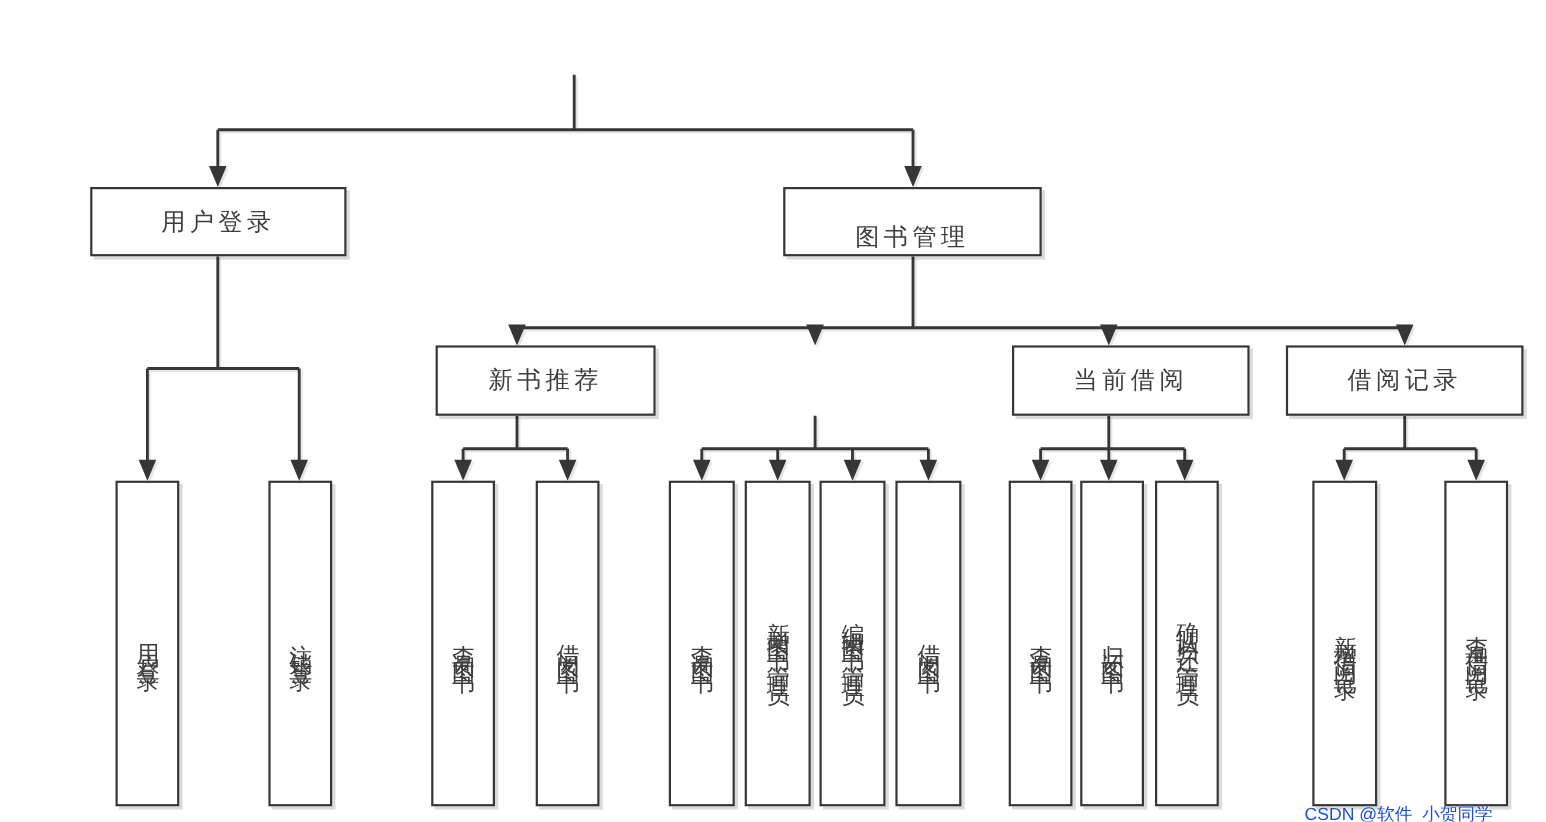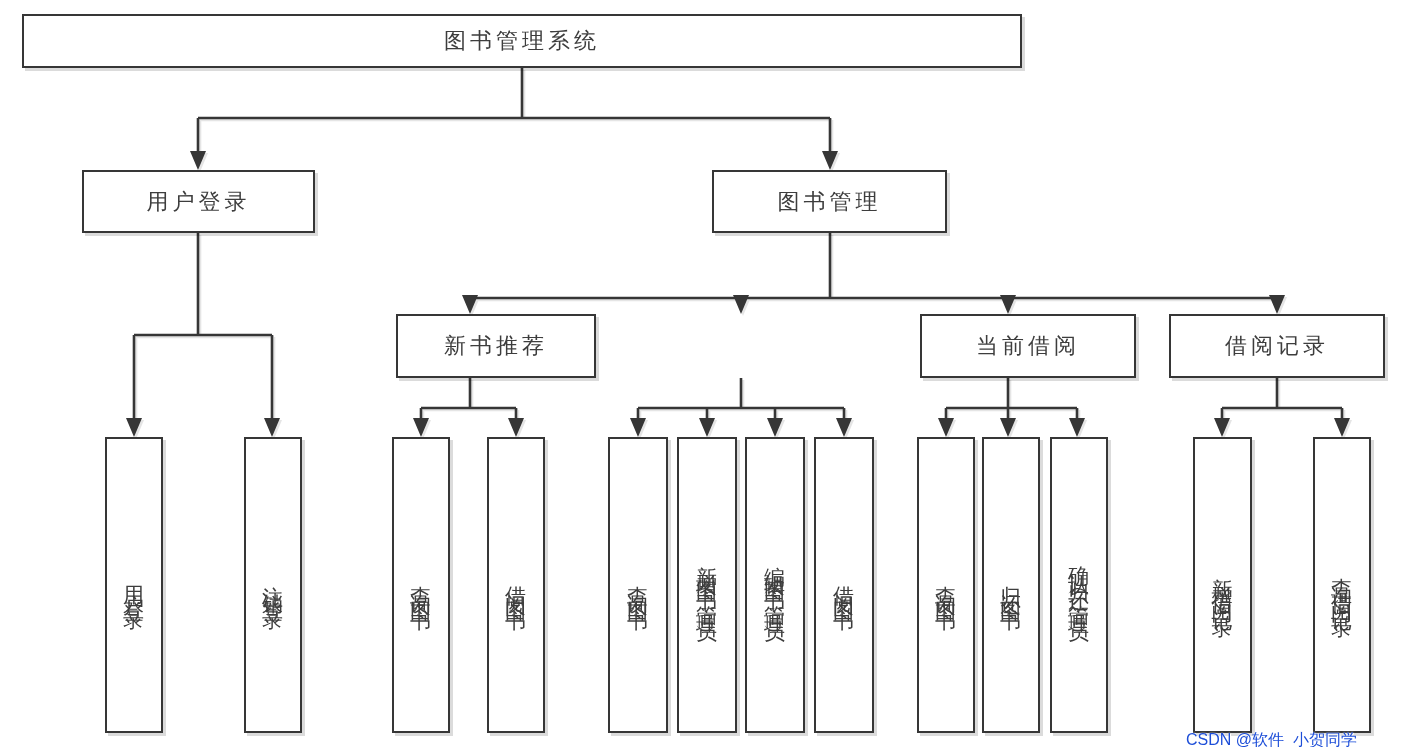--- a/index.html
+++ b/index.html
@@ -40,21 +40,21 @@
     font-size: 21px;
     writing-mode: vertical-rl;
     text-orientation: mixed;
     letter-spacing: 8px;
     line-height: 1;
     white-space: nowrap;
   }
   
   #b-root  { left: 22px;   top: 14px;  width: 1000px; height: 54px; }
   #b-l2-0  { left: 82px;   top: 170px; width: 233px;  height: 63px; }
-  #b-l2-1  { left: 712px;  top: 170px; width: 235px;  height: 63px; }
+  #b-l2-1  { left: 712px;  top: 170px; width: 235px;  height: 63px; align-items: flex-end; }
   #b-l3-0  { left: 362px;  top: 314px; width: 200px;  height: 64px; margin-left: 34px; }
   #b-l3-1  { left: 633px;  top: 314px; width: 216px;  height: 64px; }
   #b-l3-2  { left: 920px;  top: 314px; width: 216px;  height: 64px; }
   #b-l3-3  { left: 1169px; top: 314px; width: 216px;  height: 64px; }
   .vbox    { top: 437px; height: 296px; }
   #b-l4-0  { left: 105px;  width: 58px; }
   #b-l4-1  { left: 244px;  width: 58px; }
   #b-l4-2  { left: 392px;  width: 58px; }
   #b-l4-3  { left: 487px;  width: 58px; }
   #b-l4-4  { left: 608px;  width: 60px; }
@@ -107,23 +107,20 @@
       M699 418 L715 418 L707 437 Z
       M767 418 L783 418 L775 437 Z
       M836 418 L852 418 L844 437 Z
       M938 418 L954 418 L946 437 Z
       M1000 418 L1016 418 L1008 437 Z
       M1069 418 L1085 418 L1077 437 Z
       M1214 418 L1230 418 L1222 437 Z
       M1334 418 L1350 418 L1342 437 Z"></path>
   </svg>
 
-  <div class="box" id="b-root">
-    <span class="hlabel">图书管理系统</span>
-  </div>
 
   <div class="box" id="b-l2-0">
     <span class="hlabel">用户登录</span>
   </div>
   <div class="box" id="b-l2-1">
     <span class="hlabel">图书管理</span>
   </div>
 
   <div class="box" id="b-l3-0">
     <span class="hlabel">新书推荐</span>

